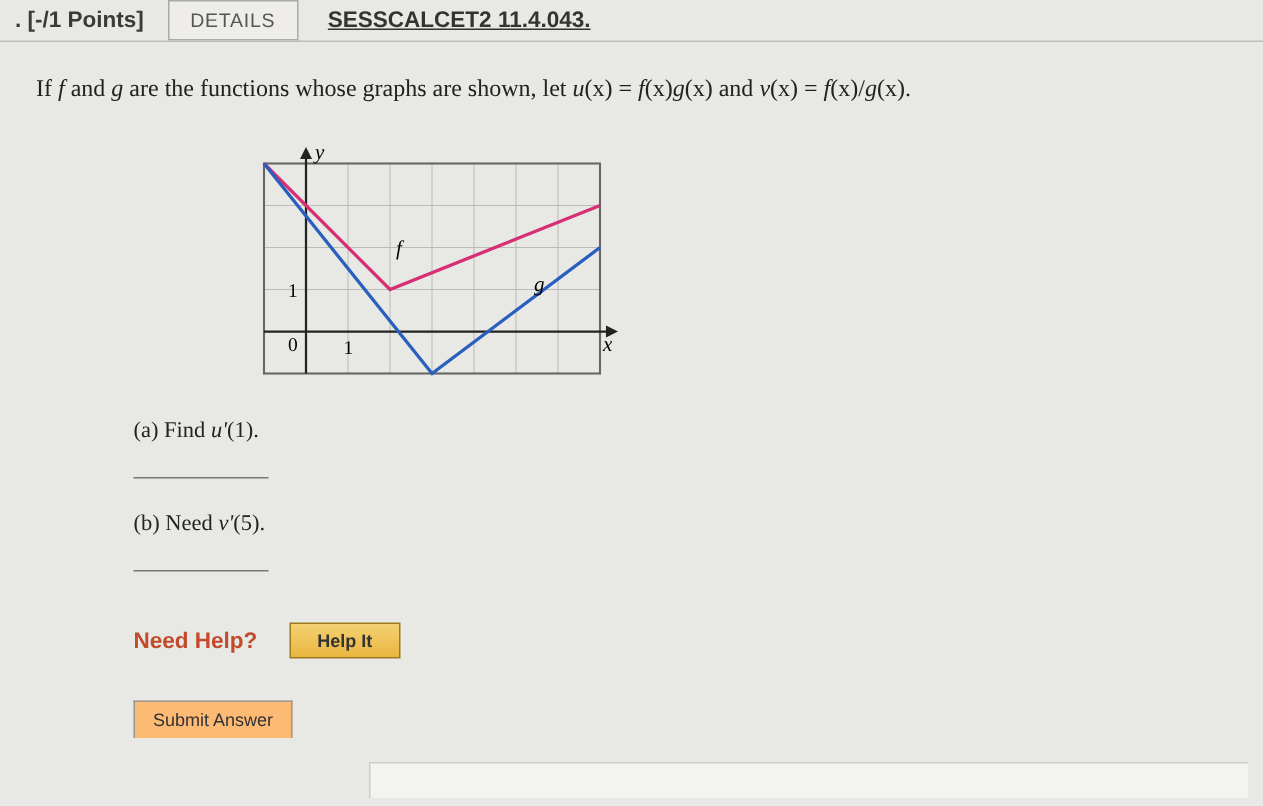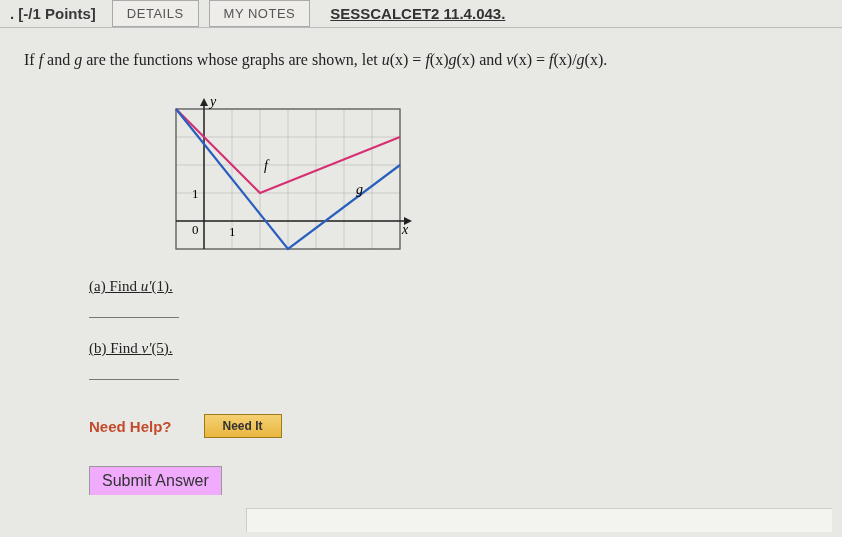--- a/index.html
+++ b/index.html
@@ -56,37 +56,36 @@
   .graph-wrap {
     margin-left: 140px;
     margin-bottom: 18px;
   }
   .parts {
     margin-left: 65px;
   }
   .part {
     margin-bottom: 10px;
     font-size: 15px;
-    text-decoration: underline;
   }
   .answer-blank {
     width: 90px;
     border: none;
     border-bottom: 1px solid #777;
     background: transparent;
     font-size: 14px;
     padding: 2px 4px;
     margin-top: 2px;
   }
   .need-help {
     margin-left: 65px;
     margin-top: 34px;
     display: flex;
     align-items: center;
-    gap: 32px;
+    gap: 21px;
   }
   .need-help-label {
     color: #c44a2c;
     font-weight: bold;
     font-family: Arial, sans-serif;
     font-size: 15px;
   }
   .read-it {
     background: linear-gradient(#f5d173, #e9b63f);
     border: 1px solid #9e7a1e;
@@ -97,24 +96,24 @@
     color: #333;
     cursor: pointer;
   }
   .submit-row {
     margin-left: 65px;
     margin-top: 28px;
   }
   .submit-btn {
     border: 1px solid #999;
     border-bottom: none;
-    background: #f0abfc;
+    background: #fdba74;
     padding: 5px 12px;
     font-family: Arial, sans-serif;
-    font-size: 16px;
+    font-size: 12px;
     color: #333;
     cursor: pointer;
   }
   .extra-box {
     position: absolute;
     left: 246px;
     top: 508px;
     width: 586px;
     height: 24px;
     border-top: 1px solid #ccc;
@@ -122,21 +121,20 @@
     background: #f3f3ef;
   }
   svg text { font-family: Georgia, serif; }
 </style>
 </head>
 <body>
 
 <div class="header-row">
   <span class="points-label">. [-/1 Points]</span>
   <button class="tab-btn">DETAILS</button>
-  <button class="tab-btn">MY NOTES</button>
   <span class="book-ref">SESSCALCET2 11.4.043.</span>
 </div>
 
 <div class="content">
 
   <p class="problem-text">
     <span>If </span><span class="italic">f</span><span> and </span><span class="italic">g</span><span> are the functions whose graphs are shown, let </span><span class="italic">u</span><span>(x) = </span><span class="italic">f</span><span>(x)</span><span class="italic">g</span><span>(x) and </span><span class="italic">v</span><span>(x) = </span><span class="italic">f</span><span>(x)/</span><span class="italic">g</span><span>(x).</span>
   </p>
 
   <div class="graph-wrap">
@@ -185,28 +183,28 @@
       <text x="192" y="108" font-size="14" font-style="italic">g</text>
     </svg>
   </div>
 
   <div class="parts">
     <div class="part">
       <span>(a) Find </span><span class="italic">u'</span><span>(1).</span><br>
       <input class="answer-blank" type="text" style="">
     </div>
     <div class="part" style="margin-top:22px">
-      <span>(b) Find </span><span class="italic">v'</span><span>(5).</span><br>
+      <span>(b) Need </span><span class="italic">v'</span><span>(5).</span><br>
       <input class="answer-blank" type="text" style="">
     </div>
   </div>
 
   <div class="need-help">
     <span class="need-help-label">Need Help?</span>
-    <button class="read-it">Need It</button>
+    <button class="read-it">Help It</button>
   </div>
 
   <div class="submit-row">
     <button class="submit-btn">Submit Answer</button>
   </div>
 
 </div>
 
 <div class="extra-box"></div>
 

